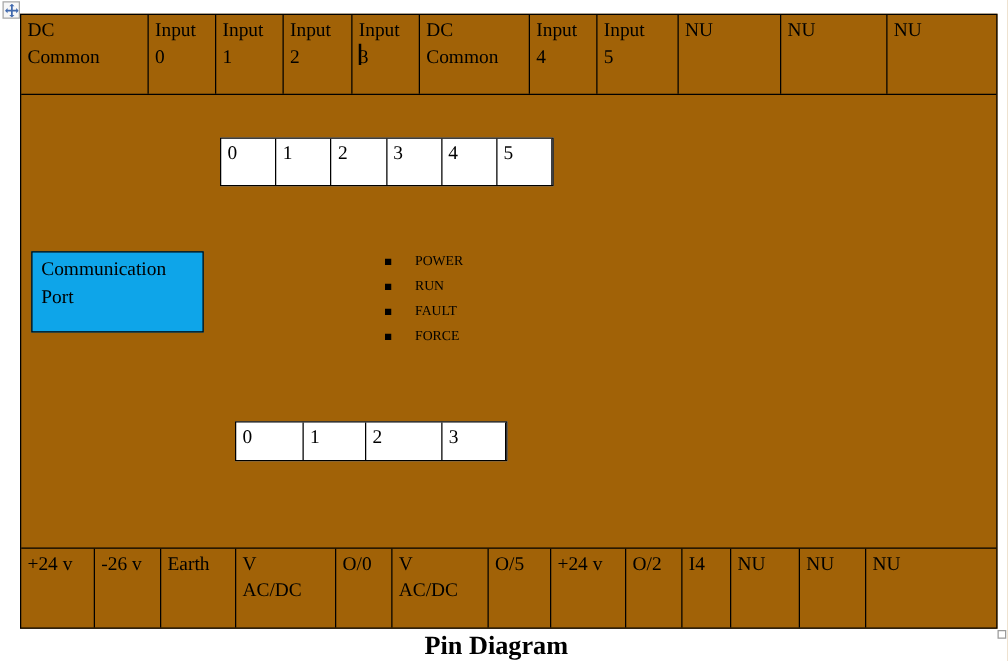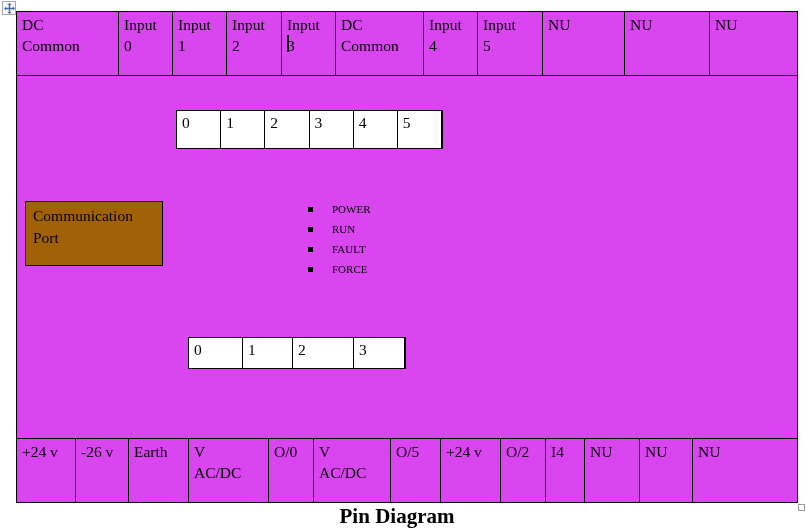--- a/index.html
+++ b/index.html
@@ -10,21 +10,21 @@
   
   .move-handle{
     position:absolute;left:2px;top:1px;width:14px;height:14px;
     border:1px solid #a8a8a8;background:#f7f7f7;box-sizing:border-box;
     display:flex;align-items:center;justify-content:center;cursor:move;
   }
   
   .big-table{
     position:absolute;left:16px;top:11px;width:782px;height:492px;
     border:1.5px solid #000;box-sizing:border-box;
-    display:flex;flex-direction:column;background:#d946ef;
+    display:flex;flex-direction:column;background:#a16207;
   }
   .row{display:flex;width:100%;}
   .header-row{height:64px;border-bottom:1.5px solid #000;box-sizing:border-box;}
   .middle-row{flex:1;}
   .bottom-row{height:64px;border-top:1.5px solid #000;box-sizing:border-box;}
   .cell{
     box-sizing:border-box;border-right:1.5px solid #000;
     padding:2px 5px;font-size:15.5px;line-height:21px;
     white-space:pre-line;overflow:hidden;
   }
@@ -34,21 +34,21 @@
     position:absolute;display:flex;border:1.5px solid #000;
     box-sizing:border-box;background:#fff;
   }
   .mini-table .cell{padding:1px 5px;}
   .mini-top{left:176px;top:110px;width:267px;height:39px;}
   .mini-bottom{left:188px;top:337px;width:218px;height:32px;}
   
   .comm-box{
     position:absolute;left:25px;top:201px;width:138px;height:65px;
     border:1.5px solid #000;box-sizing:border-box;padding:3px 7px;
-    font-size:15.5px;line-height:22px;white-space:pre-line;background:#a16207;
+    font-size:15.5px;line-height:22px;white-space:pre-line;background:#0ea5e9;
   }
   
   .status-list{position:absolute;left:308px;top:199px;}
   .status-item{display:flex;align-items:center;height:20px;}
   .bullet{width:5px;height:5px;background:#000;margin-right:19px;flex:0 0 auto;}
   .status-label{font-size:11px;line-height:20px;}
   
   .caret{position:absolute;left:287px;top:35px;width:1.5px;height:17px;background:#000;}
   
   .caption{

